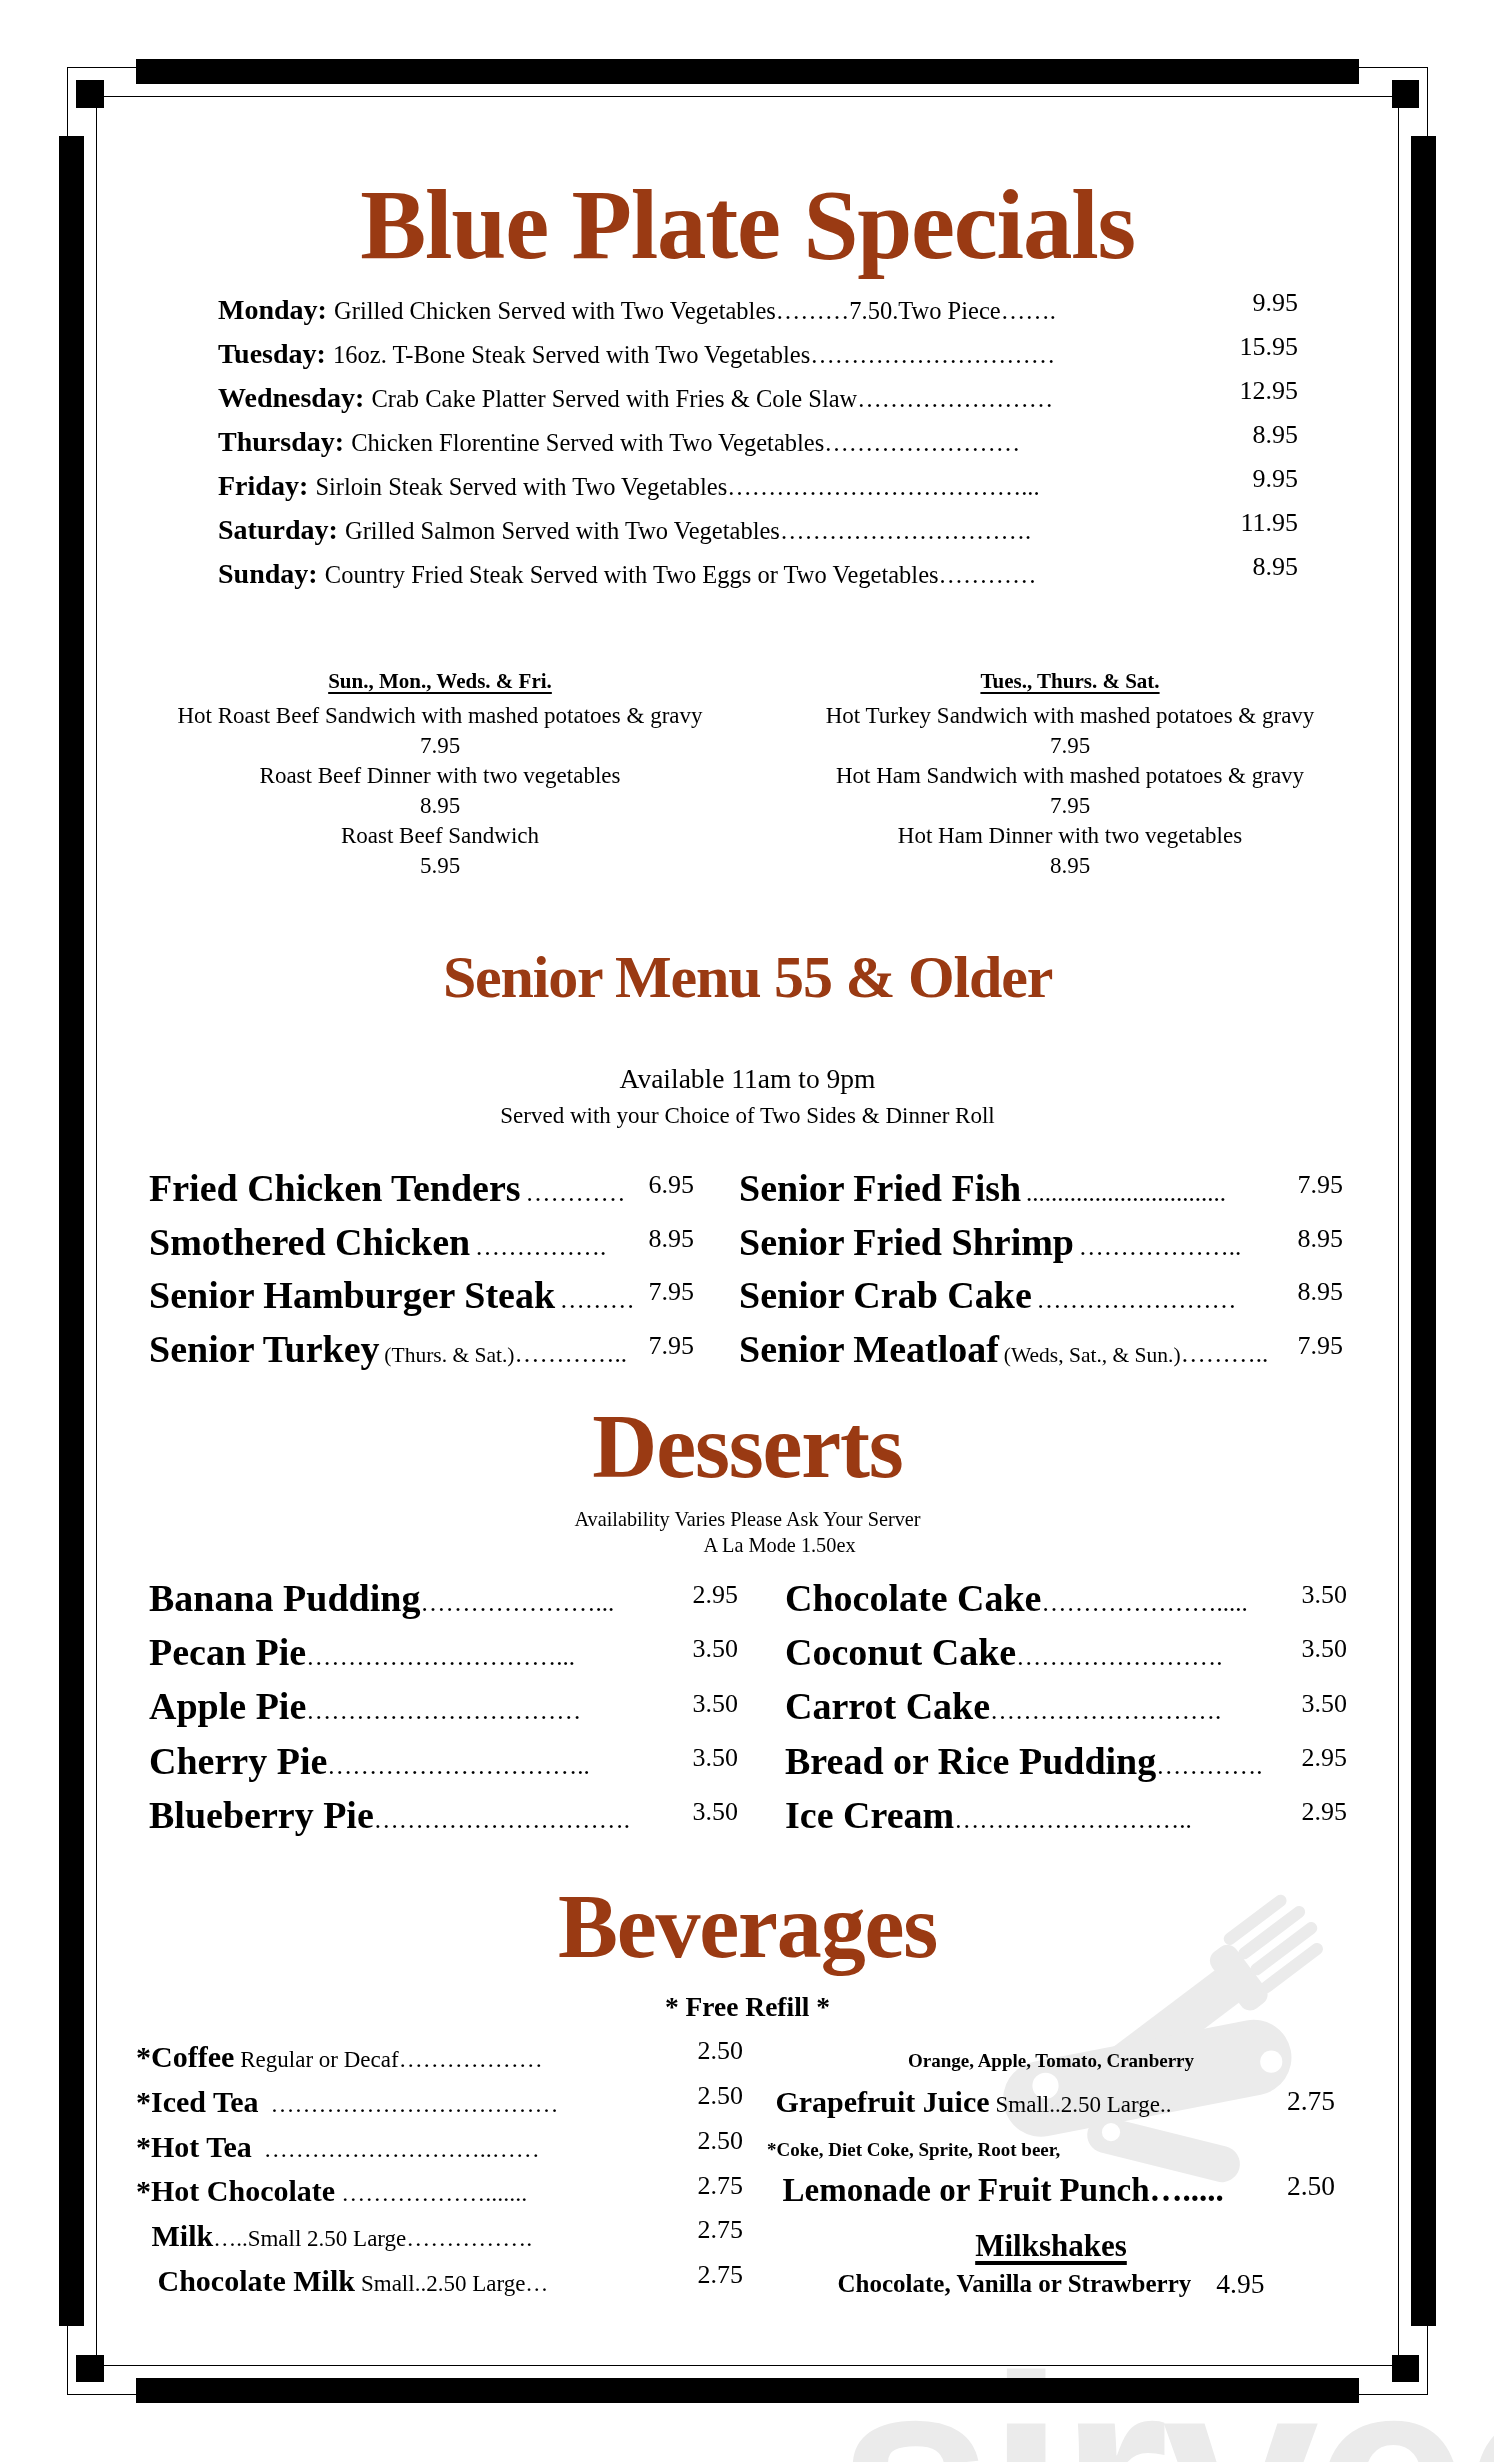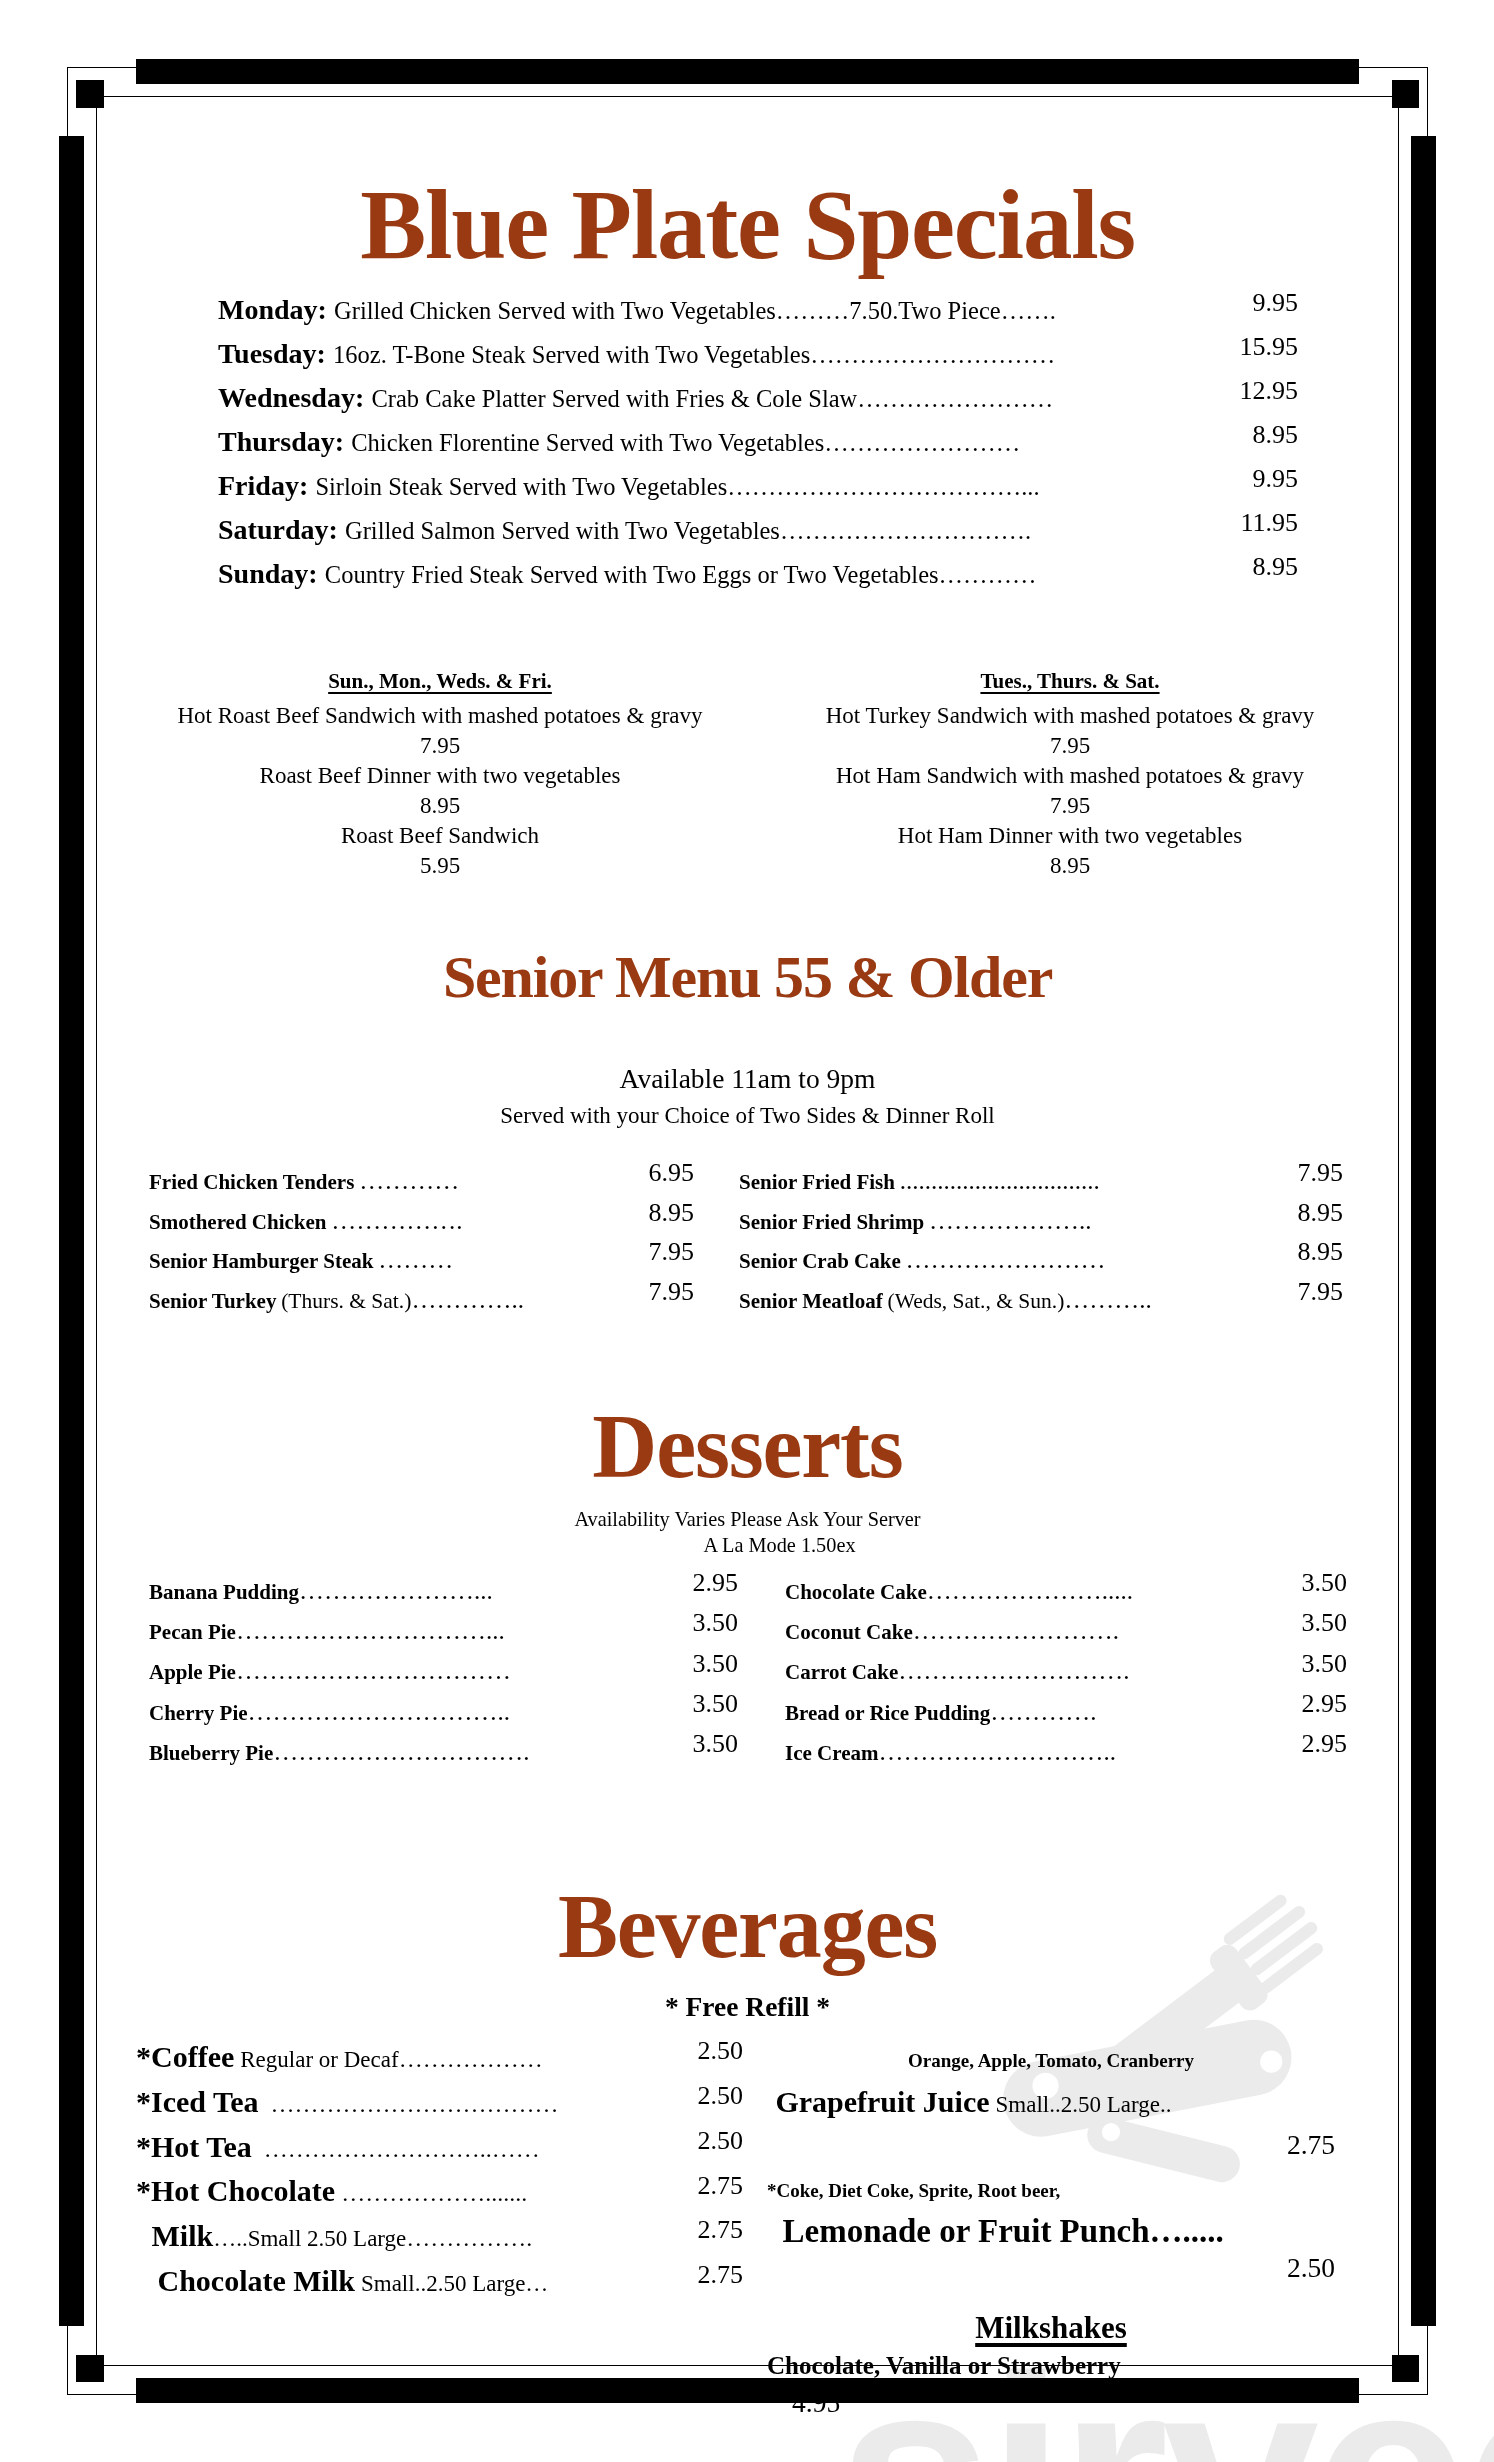--- a/index.html
+++ b/index.html
@@ -47,41 +47,41 @@
   .sp-day{font-weight:700;font-size:28px;padding-right:7.2px;}
   .sp-desc{font-size:24.5px;}
 
   .board{text-align:center;}
   #board-left{left:135px;top:669px;width:610px;}
   #board-right{left:774px;top:669px;width:592px;}
   .board-h{font-size:21px;font-weight:700;text-decoration:underline;
            text-decoration-thickness:2.4px;text-underline-offset:4.2px;margin-bottom:7.2px;}
   .board-line,.board-price{font-size:23px;line-height:30px;}
 
-  .it-name{font-weight:700;font-size:21px;}
+  .it-name{font-weight:700;font-size:38px;}
   .it-note{font-size:21.5px;padding-left:4.8px;}
   .it-dots{font-size:25px;}
   #senior-left{left:149px;top:1166px;width:545px;}
   #senior-right{left:739px;top:1166px;width:604px;}
   #senior-left .mrow,#senior-right .mrow{margin-bottom:9.6px;}
 
   #dess-left{left:149px;top:1576px;width:589px;}
   #dess-right{left:785px;top:1576px;width:562px;}
   #dess-left .mrow,#dess-right .mrow{margin-bottom:10.2px;}
 
   #bev-left{left:136px;top:2040px;width:607px;}
   .bv-star{font-weight:700;font-size:30px;}
   .bv-name{font-weight:700;font-size:30px;}
   .bv-sub{font-size:23px;padding-left:6px;}
   .bv-dots{font-size:24px;}
   #bev-left .mrow{margin-bottom:10.8px;}
 
   #bev-right{left:767px;top:2040px;width:568px;}
   .bvr-line{font-size:19px;font-weight:700;line-height:41px;white-space:nowrap;}
-  .bvr-flex{display:flex;align-items:flex-start;white-space:nowrap;line-height:41px;flex-direction:column;}
+  .bvr-flex{display:flex;align-items:center;white-space:nowrap;line-height:41px;}
   .bvr-flex .price{top:-4.8px;font-size:27.5px;}
   #milkshakes-title{display:block;text-align:center;font-size:31px;font-weight:700;
       text-decoration:underline;text-decoration-thickness:3.6px;text-underline-offset:4.8px;
       margin-top:15.5px;line-height:38px;}
   #milkshakes-row{justify-content:center;line-height:37px;}
   #milkshakes-row .flavors{font-weight:700;font-size:25px;}
   #milkshakes-row .price{margin-left:16.7px;top:0;}
 </style>
 </head>
 <body>

